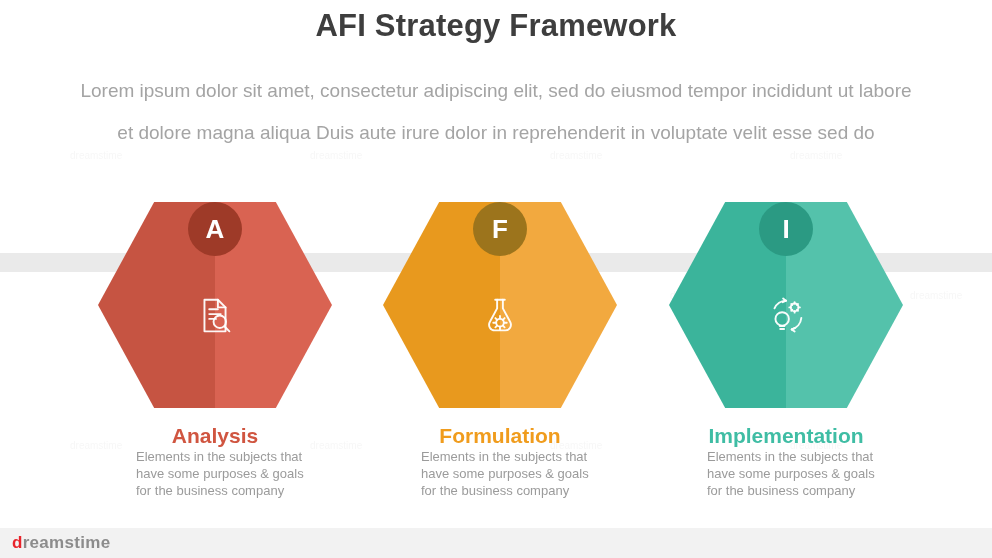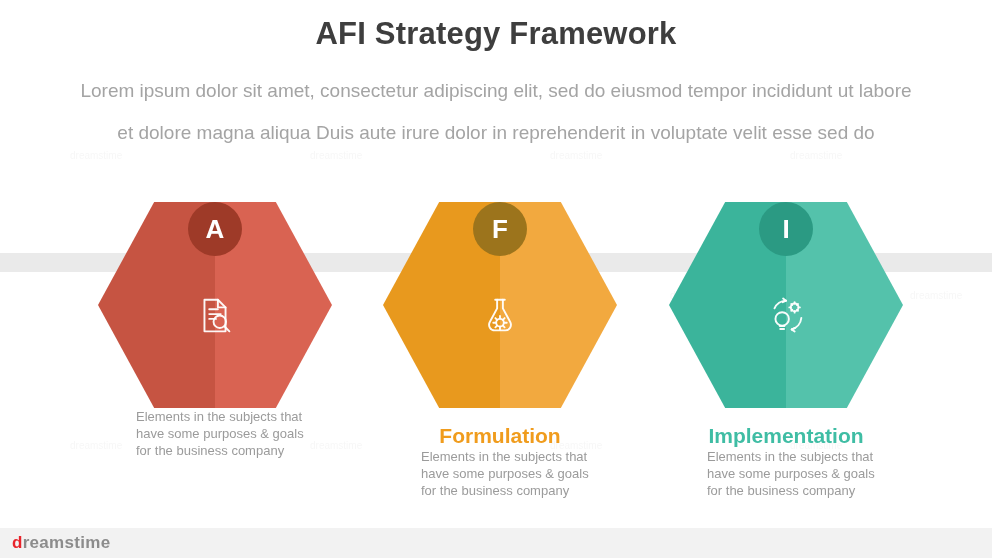--- a/index.html
+++ b/index.html
@@ -6,21 +6,21 @@
   html,body { background:#ffffff; }
   body { font-family:"Liberation Sans", sans-serif; }
 
   .canvas{
     position:relative; width:992px; height:558px; margin:0 auto;
     background:#ffffff; overflow:hidden;
   }
 
   
   .page-title{
-    position:absolute; top:16px; left:0; width:100%;
+    position:absolute; top:8px; left:0; width:100%;
     text-align:center; font-size:31px; font-weight:800; color:#3e3e3e;
     letter-spacing:.2px;
   }
   .subtitle{
     position:absolute; left:0; width:100%;
     text-align:center; font-size:19px; color:#a4a4a4; font-weight:400;
   }
   .subtitle.line1{ top:80px; }
   .subtitle.line2{ top:122px; }
 
@@ -120,20 +120,21 @@
           <path d="M13 7h14l8 8v25H13z"></path>
           <path d="M27 7v8h8"></path>
           <path d="M18 17h9"></path>
           <path d="M18 22h12"></path>
           <path d="M18 27h7"></path>
           <circle cx="29" cy="30" r="6.5"></circle>
           <path d="M34 35l5 5"></path>
         </svg>
       </div>
     </div>
+    <div class="item-title">Analysis</div>
     <div class="item-desc">
       <span>Elements in the subjects that</span>
       <span>have  some purposes &amp; goals</span>
       <span>for the  business company</span>
     </div>
   </div>
 
   <div class="card c1" style="--left: #e8991e; --right: #f2a93f; --badge: #9c741c; --accent: #f09c1d;">
     <div class="hex">
       <div class="badge">F</div>

